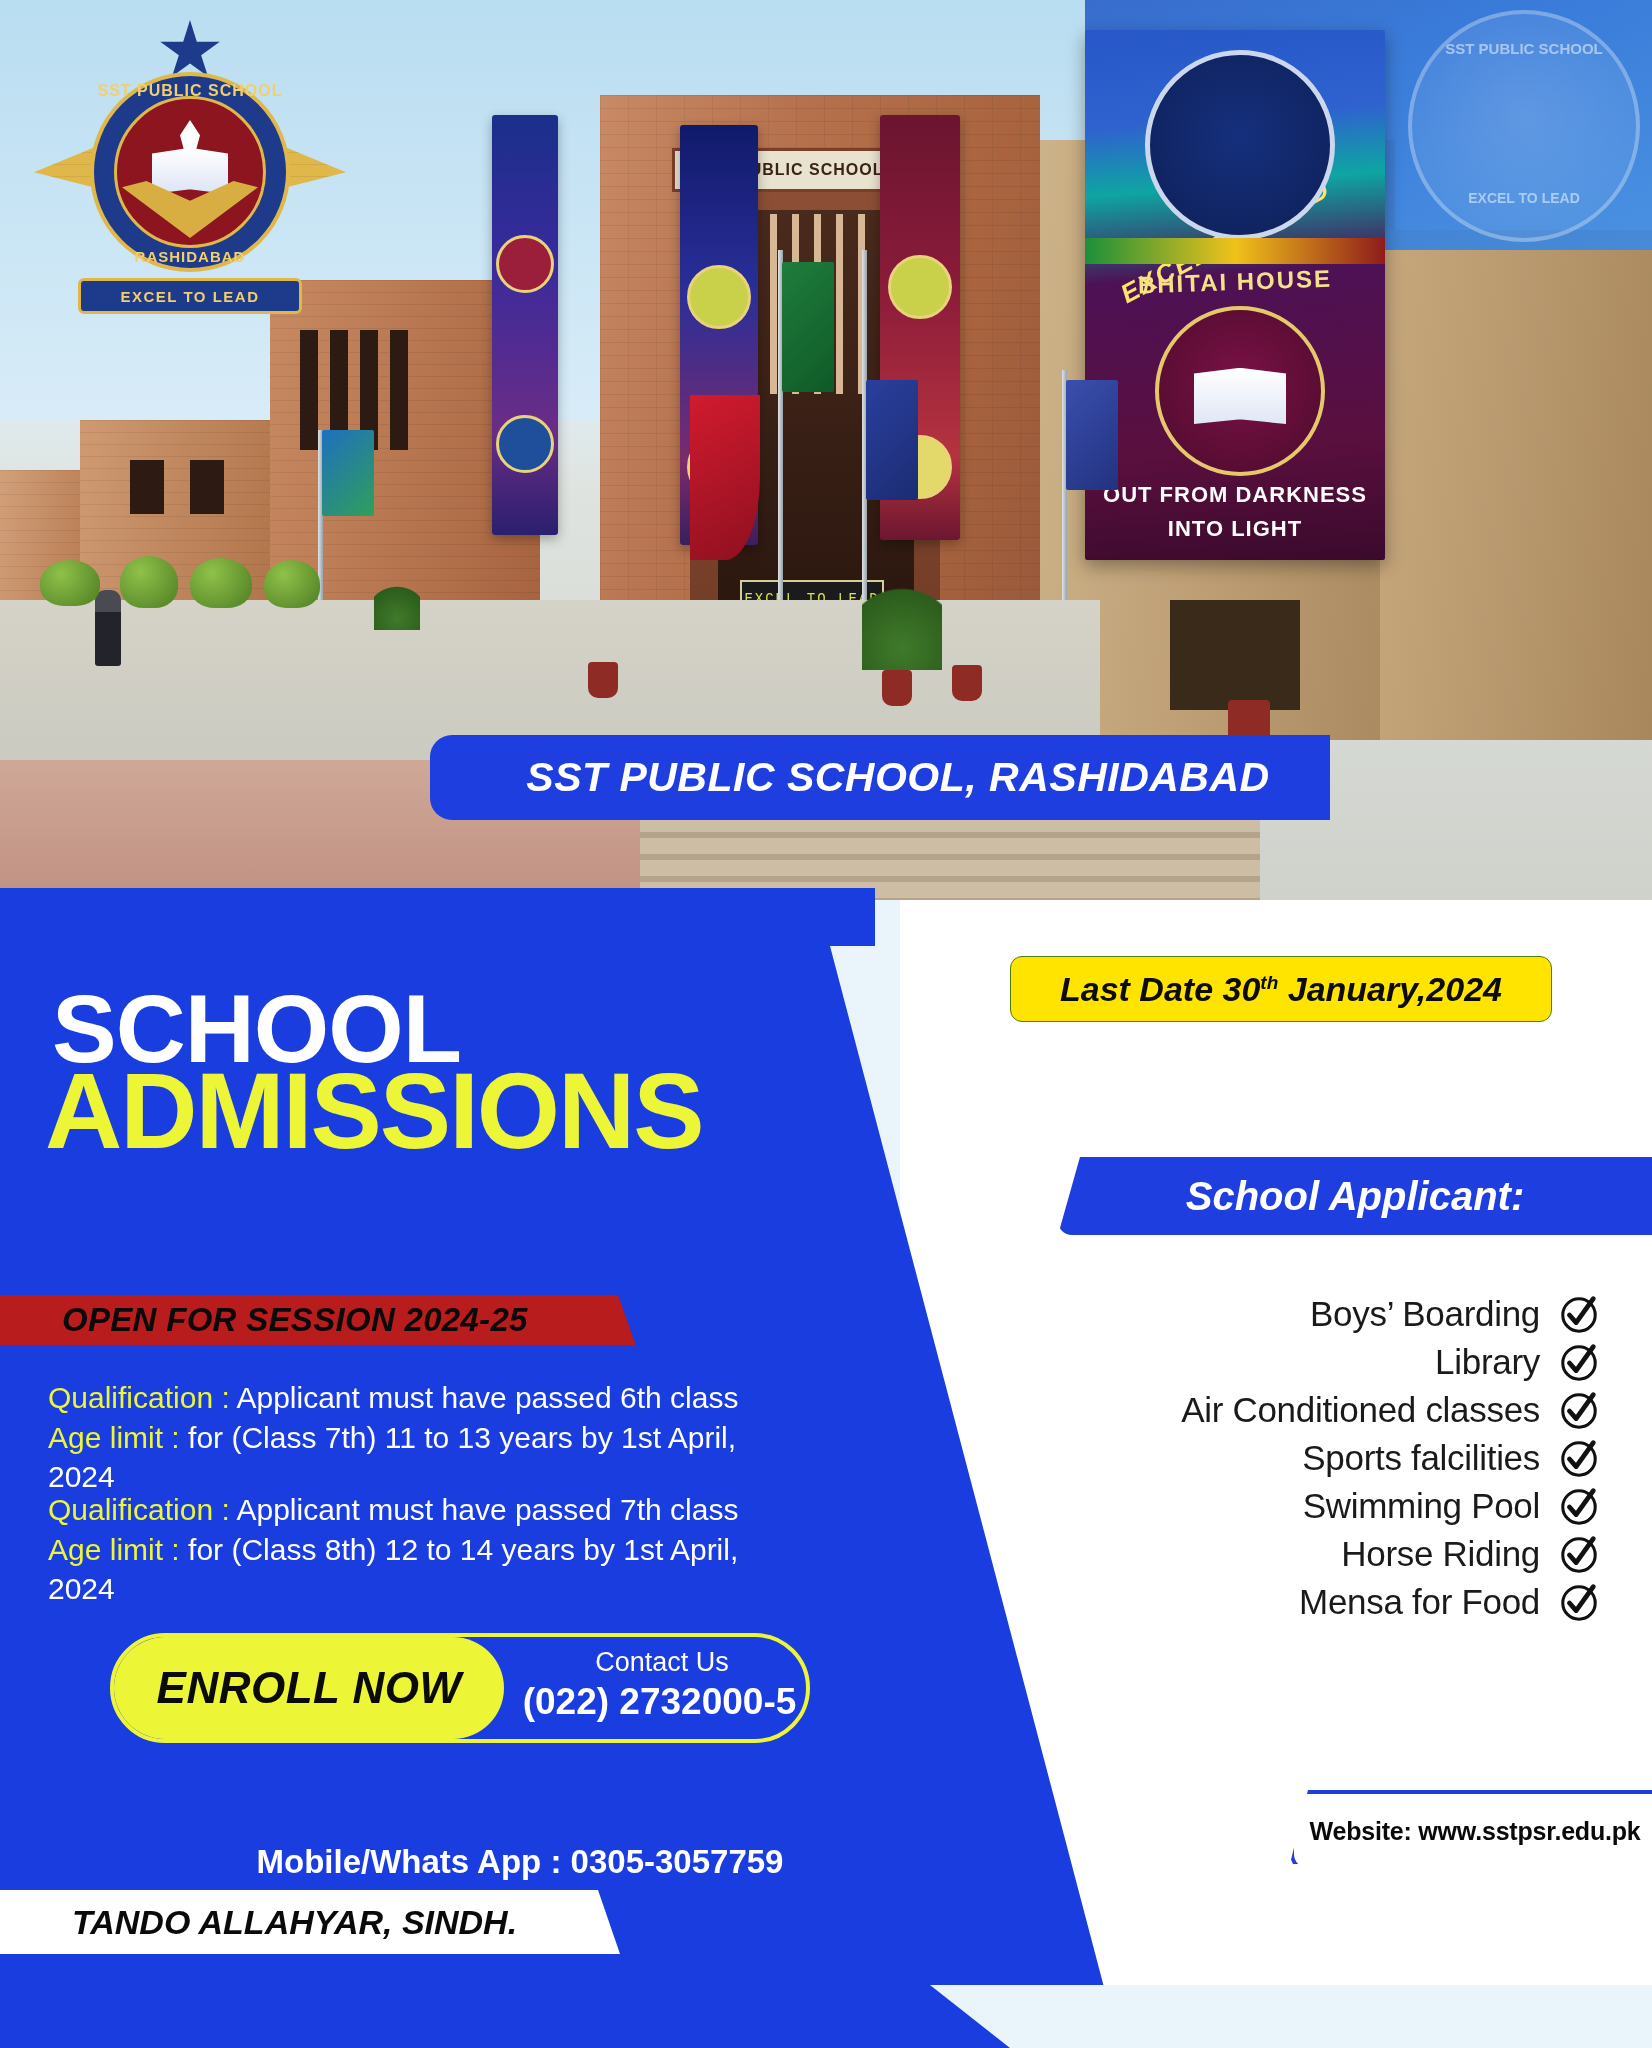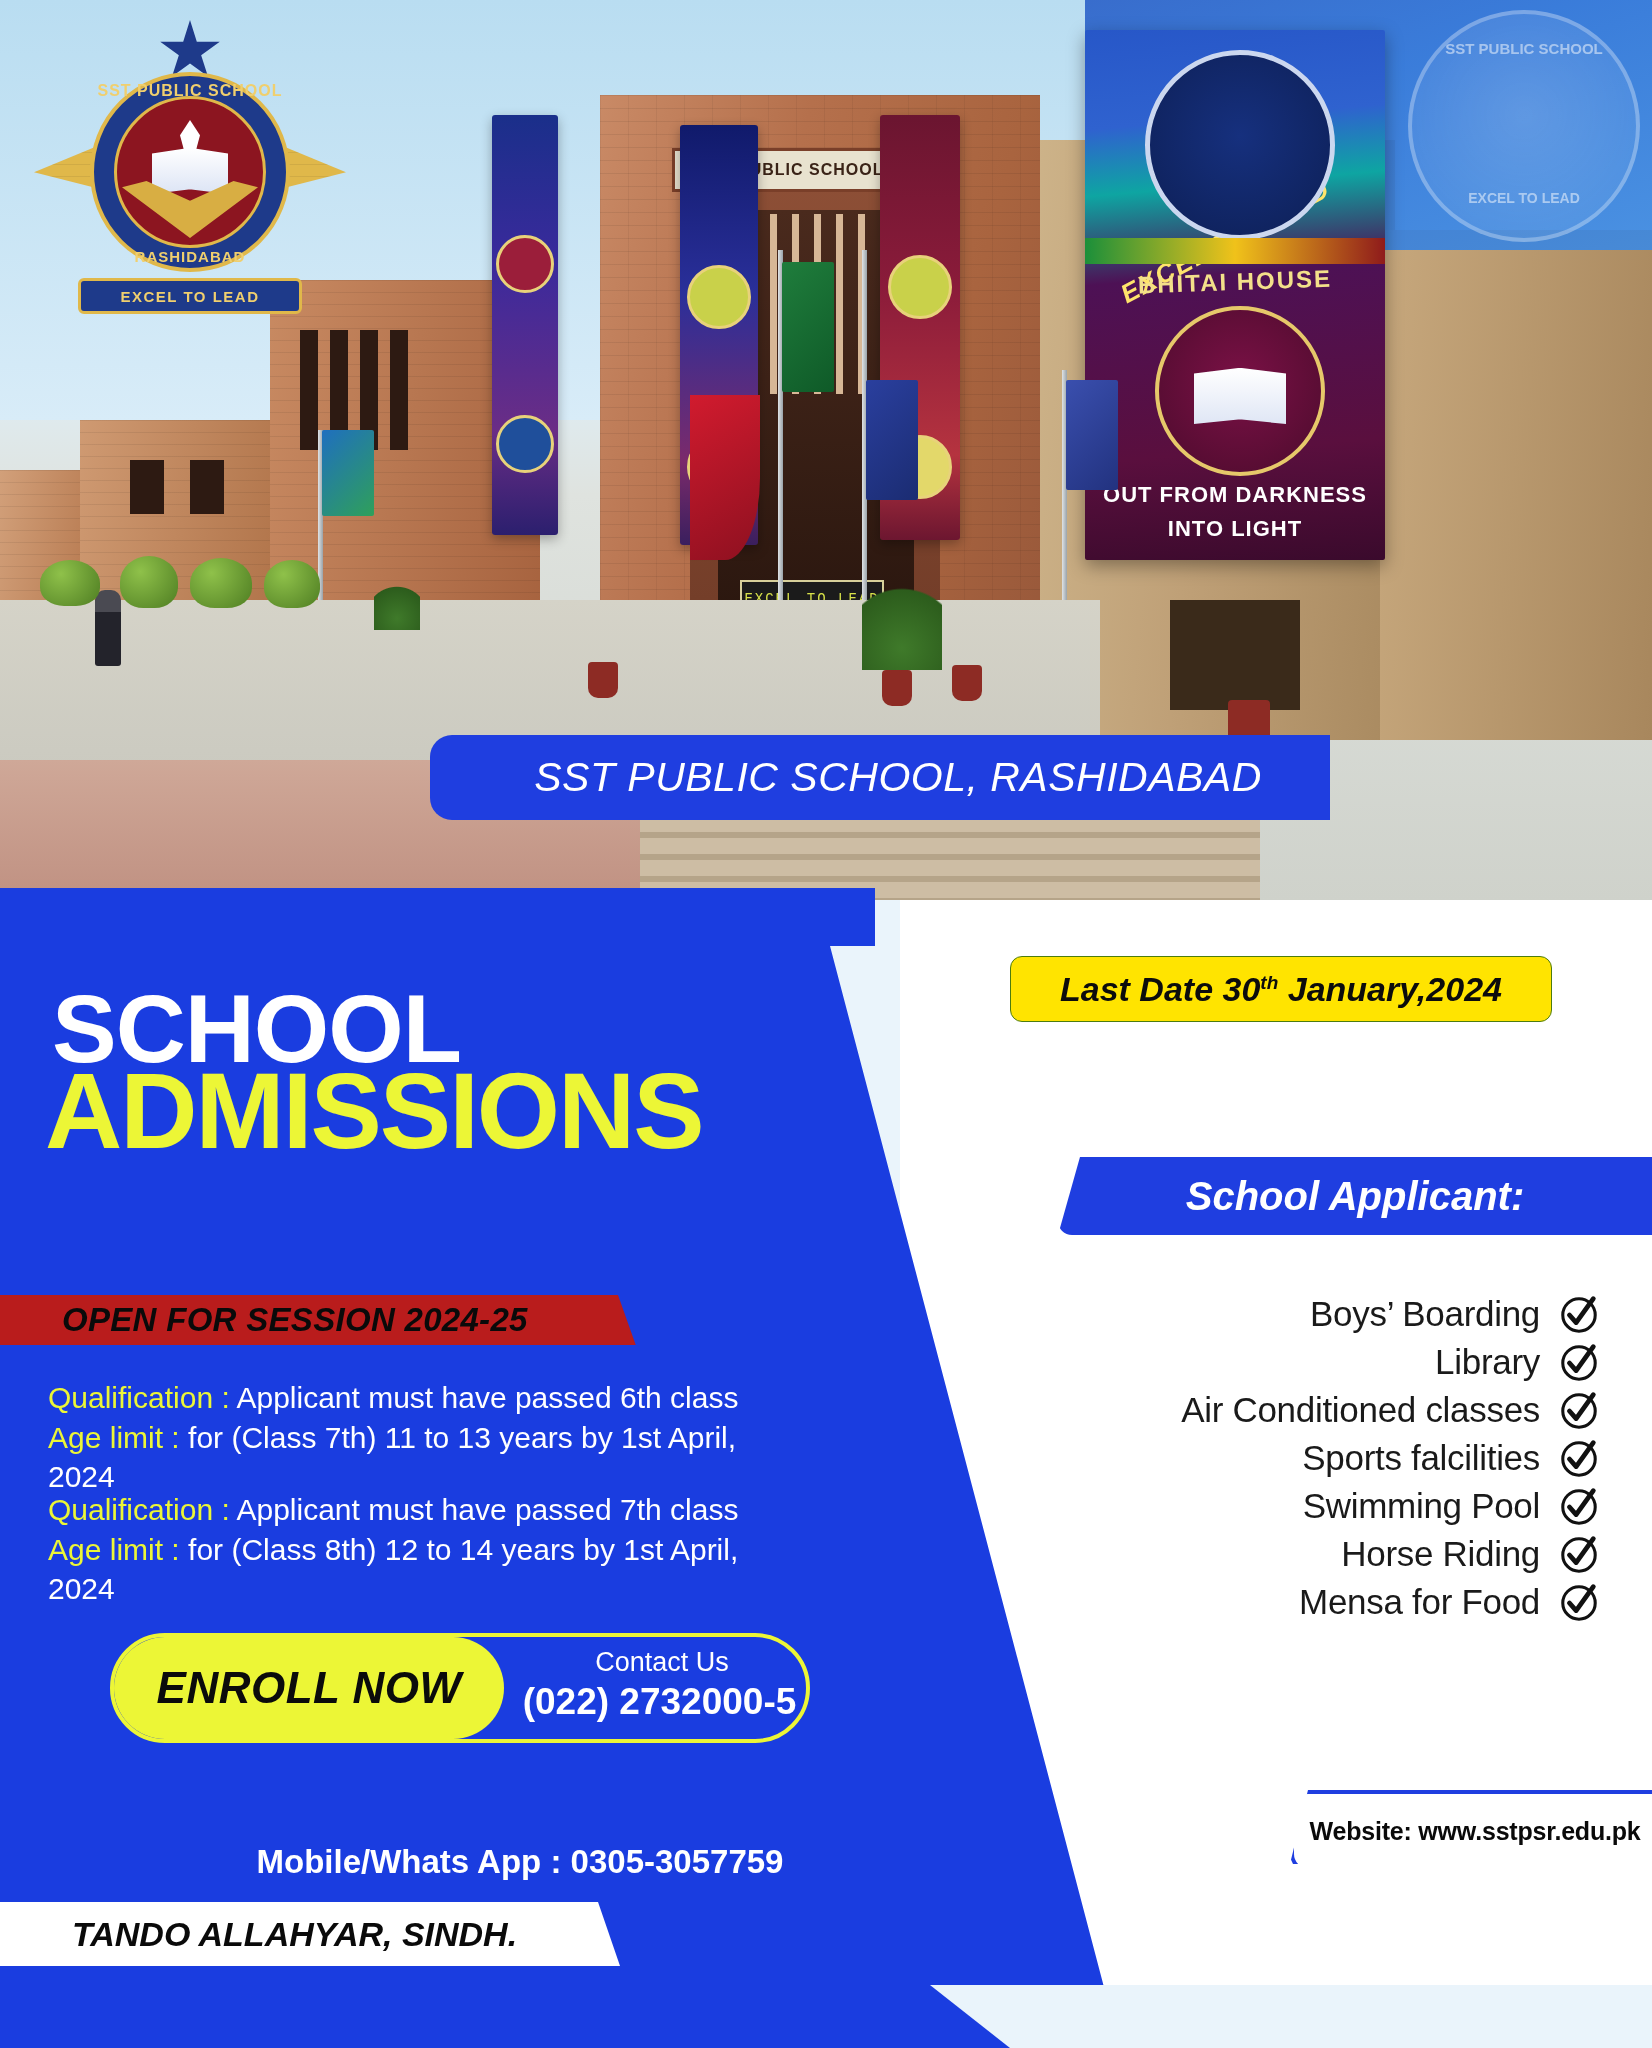--- a/index.html
+++ b/index.html
@@ -130,21 +130,21 @@
   .bottom-strip{position:absolute;left:0;top:1985px;width:1652px;height:63px;background:#eaf4fb;}
   .bottom-blue{position:absolute;left:0;top:1985px;width:1010px;height:63px;background:#1a3de0;
     clip-path:polygon(0 0,930px 0,1010px 63px,0 63px);}
 
   
   .school-banner{
     position:absolute;left:430px;top:735px;width:900px;height:85px;
     background:#1f3ee0;border-radius:22px 0 0 22px;
     display:flex;align-items:center;justify-content:center;
   }
-  .school-banner span{color:#fff;font-weight:normal;font-style:italic;font-size:41px;letter-spacing:.5px;margin-left:36px;}
+  .school-banner span{color:#fff;font-weight:bold;font-style:italic;font-size:41px;letter-spacing:.5px;margin-left:36px;}
 
   .lastdate{
     position:absolute;left:1010px;top:956px;width:540px;height:64px;
     background:#ffe400;border:1px solid #4d7c0f;border-radius:12px;
     display:flex;align-items:center;justify-content:center;
   }
   .lastdate span{color:#0c0c0c;font-weight:bold;font-style:italic;font-size:34px;}
   .lastdate sup{font-size:19px;}
 
   .h-school{position:absolute;left:52px;top:980px;color:#ffffff;font-weight:bold;
@@ -171,21 +171,21 @@
   .enroll-btn span{color:#0b0b0b;font-weight:bold;font-style:italic;font-size:44px;letter-spacing:.5px;}
   .contact-us{position:absolute;left:412px;top:14px;width:280px;text-align:center;
     color:#ffffff;font-size:27px;}
   .contact-num{position:absolute;left:402px;top:48px;width:295px;text-align:center;
     color:#ffffff;font-weight:bold;font-size:37px;}
 
   .mobile-line{position:absolute;left:0;top:1795px;width:1040px;text-align:center;
     color:#ffffff;font-weight:bold;font-size:33px;margin-top:48px;}
 
   .tando{position:absolute;left:0px;top:1890px;width:620px;height:64px;background:#ffffff;
-    display:flex;align-items:center;clip-path:polygon(0 0,598px 0,620px 64px,0 64px);margin-top:12px;}
+    display:flex;align-items:center;clip-path:polygon(0 0,598px 0,620px 64px,0 64px);}
   .tando span{color:#0a0a0a;font-weight:bold;font-style:italic;font-size:34px;padding-left:72px;}
 
   
   .fac-head{position:absolute;left:1058px;top:1157px;width:594px;height:78px;
     background:#1f3ee0;border-radius:14px 0 0 14px;display:flex;align-items:center;justify-content:center;
     clip-path:polygon(22px 0,594px 0,594px 78px,0 78px);}
   .fac-head span{color:#ffffff;font-weight:bold;font-style:italic;font-size:40px;}
 
   .fac-list{position:absolute;left:960px;top:1290px;width:640px;}
   .fac-row{display:flex;align-items:center;justify-content:flex-end;gap:18px;height:48px;}

